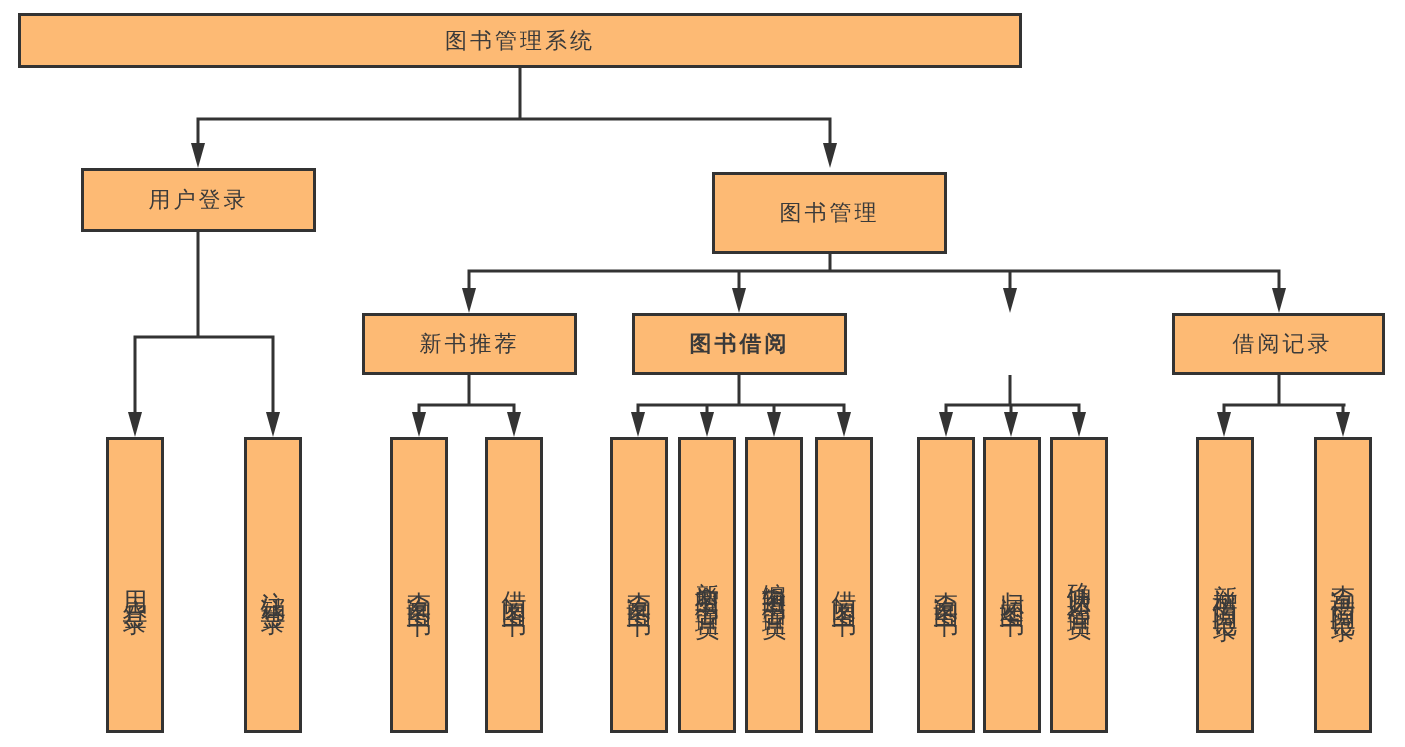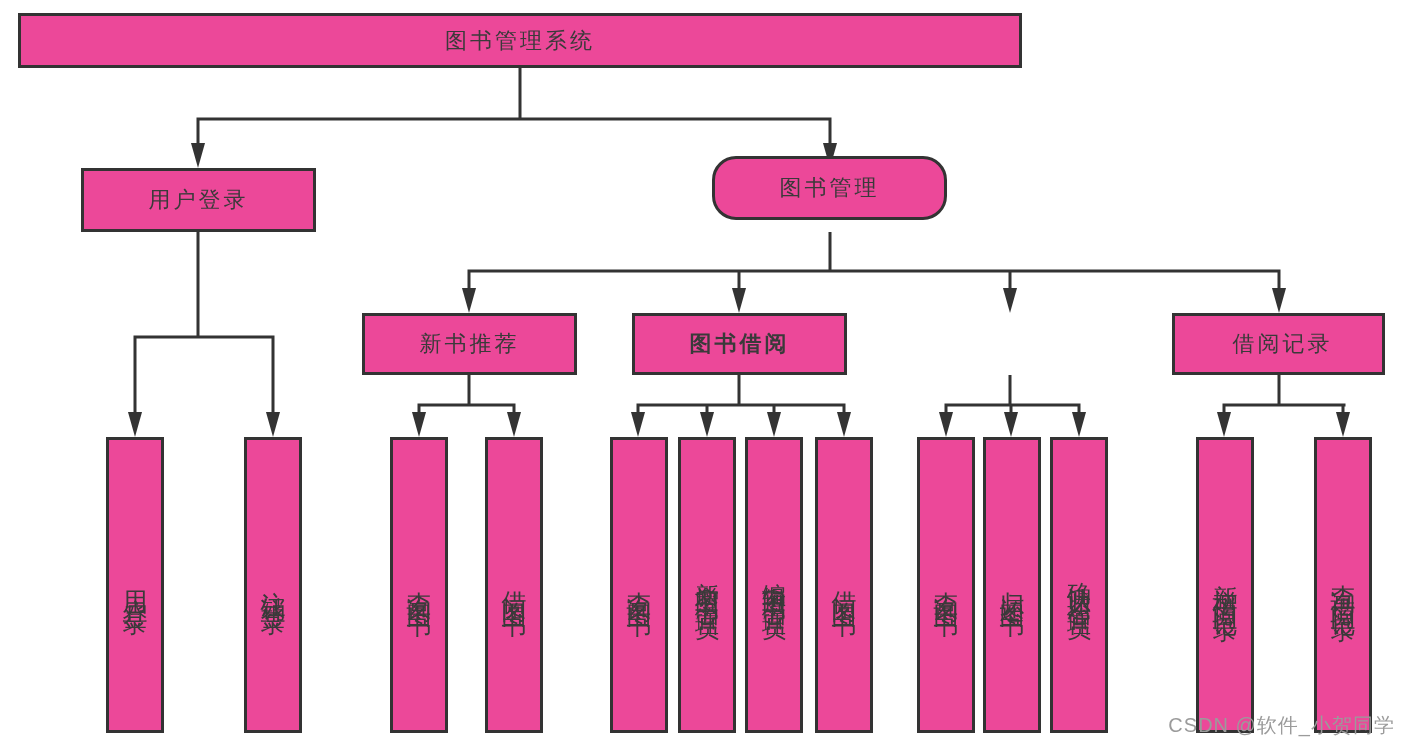--- a/index.html
+++ b/index.html
@@ -16,21 +16,21 @@
 
   .connectors {
     position: absolute;
     left: 0; top: 0;
     width: 1405px; height: 747px;
     pointer-events: none;
   }
 
   .node {
     position: absolute;
-    background: #ec4899;
+    background: #fdba74;
     border: 3px solid #333333;
     color: #3a3a3a;
     display: flex;
     align-items: center;
     justify-content: center;
     text-align: center;
   }
 
   .hbox {
     font-size: 22px;
@@ -110,21 +110,21 @@
       <polygon points="1004,412 1018,412 1011,437"></polygon>
       <polygon points="1072,412 1086,412 1079,437"></polygon>
       <polygon points="1217,412 1231,412 1224,437"></polygon>
       <polygon points="1336,412 1350,412 1343,437"></polygon>
     </g>
   </svg>
 
   <div class="node hbox" style="left:18px; top:13px; width:1004px; height:55px;">图书管理系统</div>
 
   <div class="node hbox" style="left:81px; top:168px; width:235px; height:64px;">用户登录</div>
-  <div class="node hbox" style="left:712px; top:156px; width:235px; height:64px;border-radius:24px;">图书管理</div>
+  <div class="node hbox" style="left:712px; top:172px; width:235px; height:82px;">图书管理</div>
 
   <div class="node hbox" style="left:362px; top:313px; width:215px; height:62px;">新书推荐</div>
   <div class="node hbox" style="left:632px; top:313px; width:215px; height:62px;font-weight:bold;">图书借阅</div>
   <div class="node hbox" style="left:1172px; top:313px; width:213px; height:62px;padding-left:8px;">借阅记录</div>
 
   <div class="node leaf" style="left:106px;">
     <span class="vtext">用户登录</span>
   </div>
   <div class="node leaf" style="left:244px;">
     <span class="vtext">注销登录</span>
@@ -160,15 +160,14 @@
     <span class="vtext">确认归还（管理员）</span>
   </div>
 
   <div class="node leaf" style="left:1196px;">
     <span class="vtext">新增借阅记录</span>
   </div>
   <div class="node leaf" style="left:1314px;">
     <span class="vtext">查询借阅记录</span>
   </div>
 
-  <div class="watermark">CSDN @软件_小贺同学</div>
 
 </div>
 
 </body></html>

